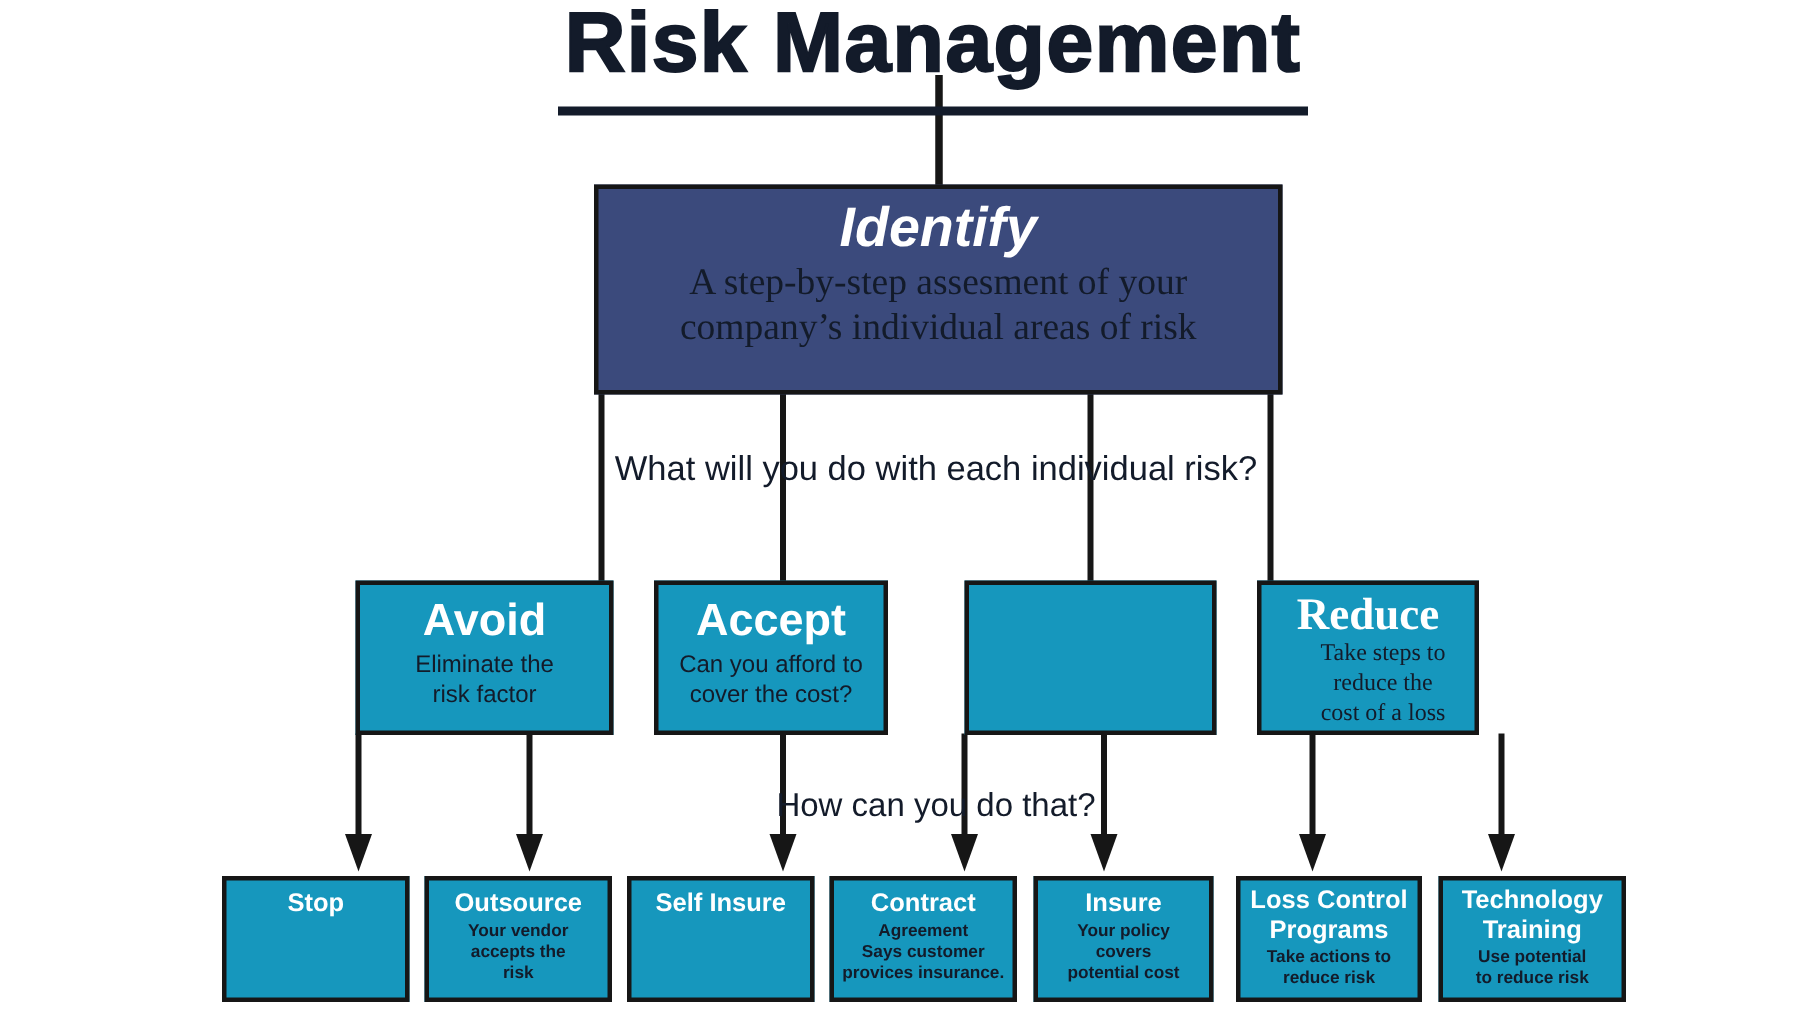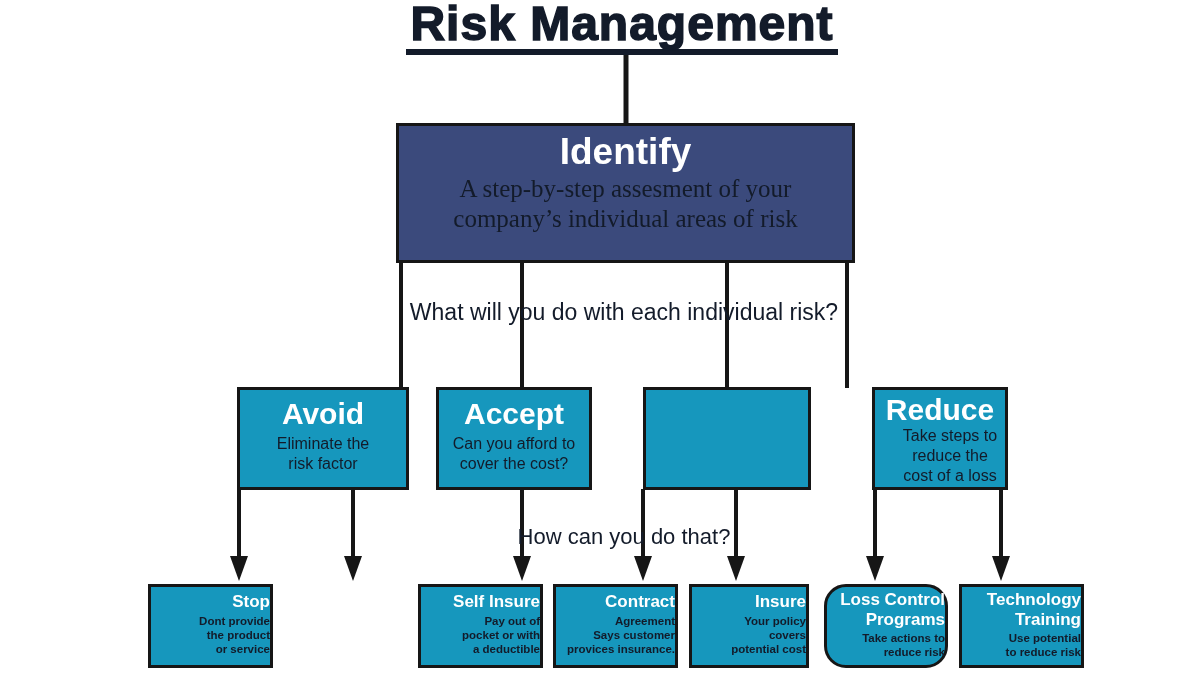--- a/index.html
+++ b/index.html
@@ -16,28 +16,28 @@
 
   
   .title-wrap {
     position: absolute;
     top: 0; left: 0;
     width: 1200px;
     text-align: center;
   }
   .main-title {
     display: inline-block;
-    font-size: 48px;
+    font-size: 56px;
     font-weight: bold;
     letter-spacing: 1px;
     color: var(--text-dark);
     -webkit-text-stroke: 1.5px var(--text-dark);
     border-bottom: 6px solid var(--text-dark);
     line-height: 1.0;
-    padding: 0 4px 1px 4px;
+    padding: 0 4px 15px 4px;
     margin-left: 44px;
   }
 
   
   svg.connectors {
     position: absolute;
     top: 0; left: 0;
     width: 1200px;
     height: 675px;
     pointer-events: none;
@@ -54,20 +54,21 @@
     background: var(--navy);
     border: 3px solid var(--line);
     text-align: center;
   }
   .identify-box .box-title {
     margin-top: 5px;
     font-size: 37px;
     font-weight: bold;
     color: #ffffff;
     line-height: 1.15;
+    font-style: italic;
   }
   .identify-box .box-desc {
     font-size: 25px;
     color: var(--text-dark);
     line-height: 1.2;
     white-space: pre-line;
     font-family: Liberation Serif, serif;
   }
 
   
@@ -101,33 +102,33 @@
     margin-top: 4px;
     font-size: 16px;
     color: var(--text-dark);
     line-height: 1.25;
     white-space: pre-line;
     text-align: center;
   }
   #box-avoid    { left: 237px; width: 172px; }
   #box-accept   { left: 436px; width: 156px; }
   #box-transfer { left: 643px; width: 168px; }
-  #box-reduce   { left: 872px; width: 136px; }
+  #box-reduce   { left: 838px; width: 148px; font-family: Liberation Serif, serif; }
   #box-reduce .box-title { margin-top: 3px; }
   #box-reduce .box-desc  { margin-top: 0; padding-left: 20px; }
 
   
   .tactic-box {
     position: absolute;
     top: 584px;
     height: 84px;
     width: 125px;
     background: var(--teal);
     border: 3px solid var(--line);
-    text-align: right;
+    text-align: center;
   }
   .tactic-box .box-title {
     margin-top: 5px;
     font-size: 17px;
     font-weight: bold;
     color: #ffffff;
     line-height: 1.15;
     white-space: pre-line;
   }
   .tactic-box .box-desc {
@@ -136,21 +137,21 @@
     font-weight: bold;
     color: var(--text-dark);
     line-height: 1.25;
     white-space: pre-line;
   }
   #box-stop       { left: 148px; }
   #box-outsource  { left: 283px; }
   #box-selfinsure { left: 418px; }
   #box-contract   { left: 553px; }
   #box-insure     { left: 689px; width: 120px; }
-  #box-losscontrol{ left: 824px; width: 124px; border-radius: 22px; }
+  #box-losscontrol{ left: 824px; width: 124px; }
   #box-technology { left: 959px; }
   #box-losscontrol .box-title, #box-technology .box-title { margin-top: 3px; }
 </style>
 </head>
 <body>
 
 <div id="stage">
 
   <svg class="connectors" viewBox="0 0 1200 675" xmlns="http://www.w3.org/2000/svg">
 
@@ -205,29 +206,29 @@
     <div class="box-title">Reduce</div>
     <div class="box-desc">Take steps to
 reduce the
 cost of a loss</div>
   </div>
 
   <div class="question q2">How can you do that?</div>
 
   <div class="tactic-box" id="box-stop">
     <div class="box-title">Stop</div>
-    <div class="box-desc">Dont provide
-the product
-or service</div>
+  </div>
+  <div class="tactic-box" id="box-outsource">
+    <div class="box-title">Outsource</div>
+    <div class="box-desc">Your vendor
+accepts the
+risk</div>
   </div>
   <div class="tactic-box" id="box-selfinsure">
     <div class="box-title">Self Insure</div>
-    <div class="box-desc">Pay out of
-pocket or with
-a deductible</div>
   </div>
   <div class="tactic-box" id="box-contract">
     <div class="box-title">Contract</div>
     <div class="box-desc">Agreement
 Says customer
 provices insurance.</div>
   </div>
   <div class="tactic-box" id="box-insure">
     <div class="box-title">Insure</div>
     <div class="box-desc">Your policy

